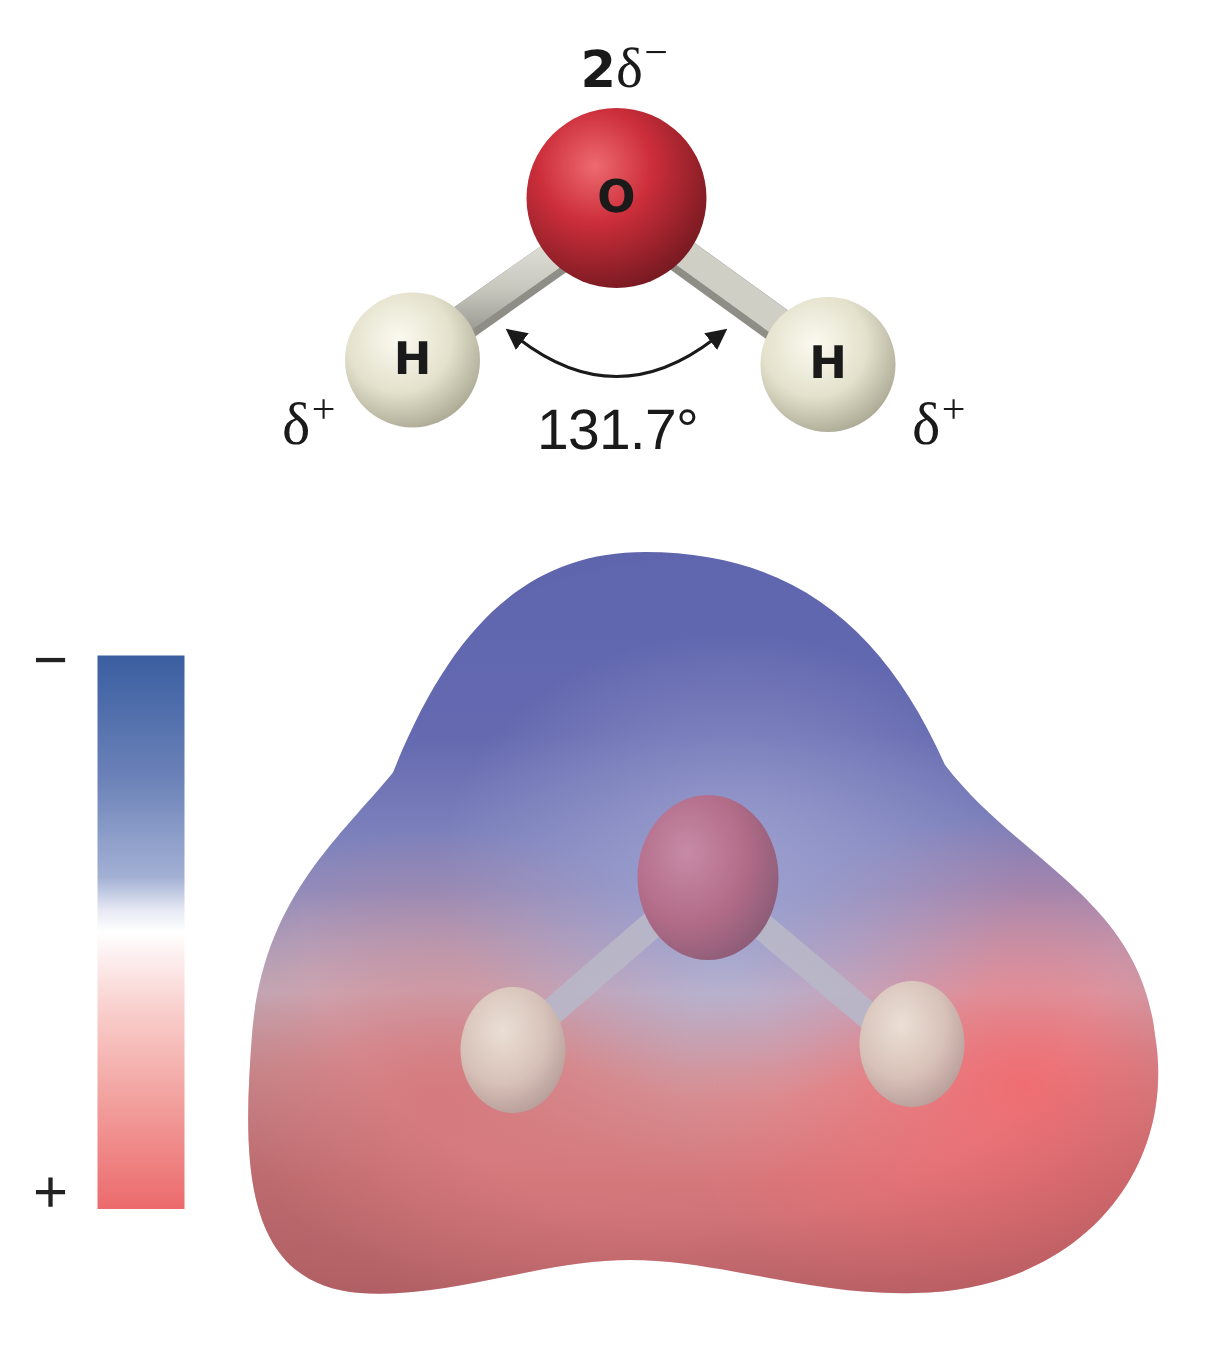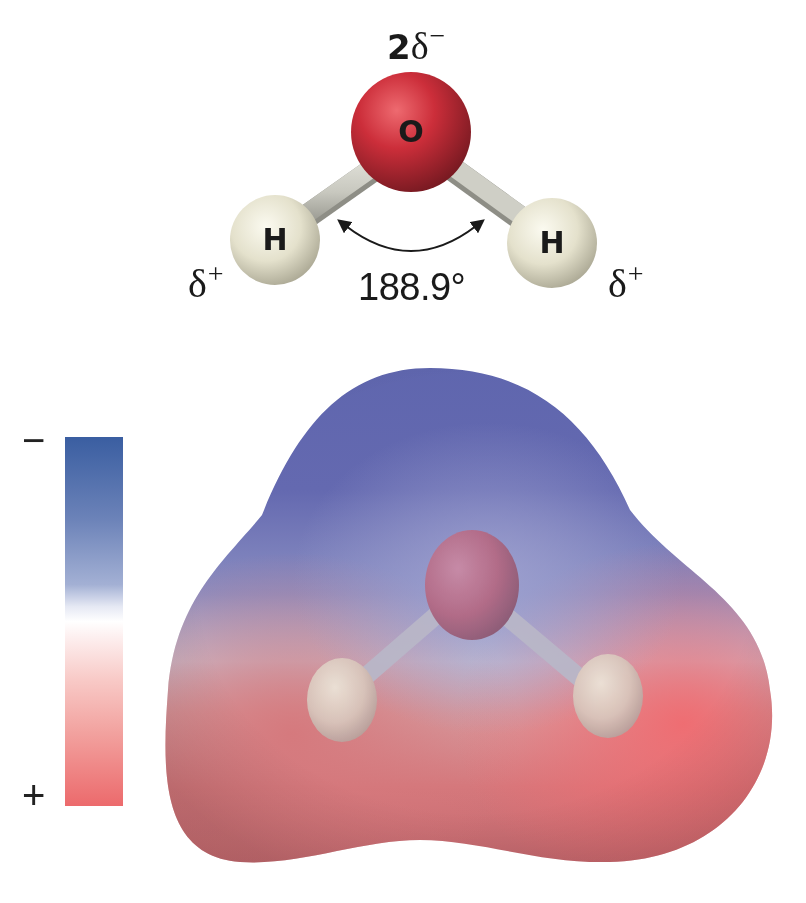--- a/index.html
+++ b/index.html
@@ -65,21 +65,21 @@
     <span style="font-family:'DejaVu Sans',sans-serif;font-weight:bold;font-size:34px;">2</span><span class="lbl-serif" style="font-size:38px;">δ</span><sup class="lbl-serif">−</sup>
   </div>
 
   <div class="abs charge lbl-serif" style="left:188px; top:260px;">
     <span>δ</span><sup>+</sup>
   </div>
   <div class="abs charge lbl-serif" style="left:608px; top:260px;">
     <span>δ</span><sup>+</sup>
   </div>
 
-  <div class="abs angle" style="left:358px; top:268px;">188.9°</div>
+  <div class="abs angle" style="left:358px; top:268px;">131.7°</div>
 </div>
 
 <div>
   <div class="abs bar-label" style="left:22px; top:420px;">−</div>
   <div class="abs colorbar"></div>
   <div class="abs bar-label" style="left:22px; top:775px;">+</div>
 </div>
 
 <div>
   <svg width="806" height="903" viewBox="0 0 806 903">

